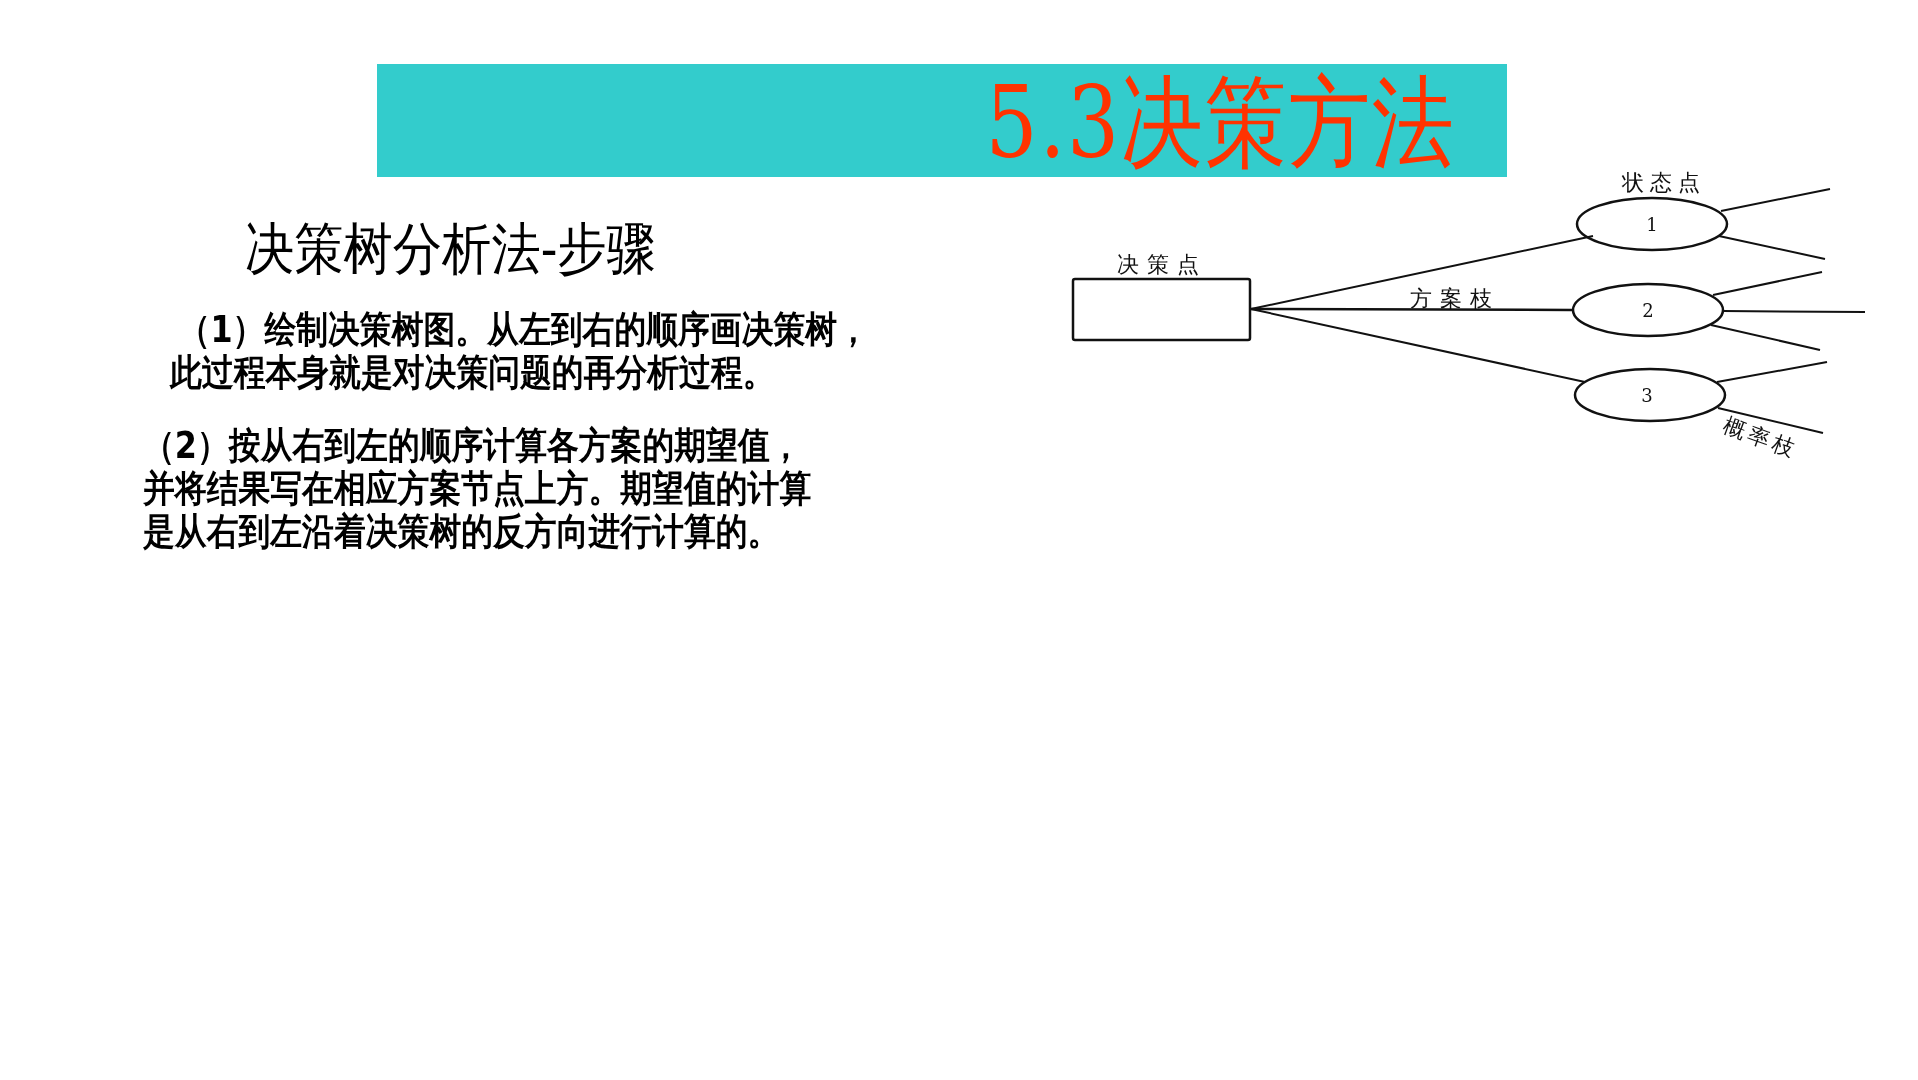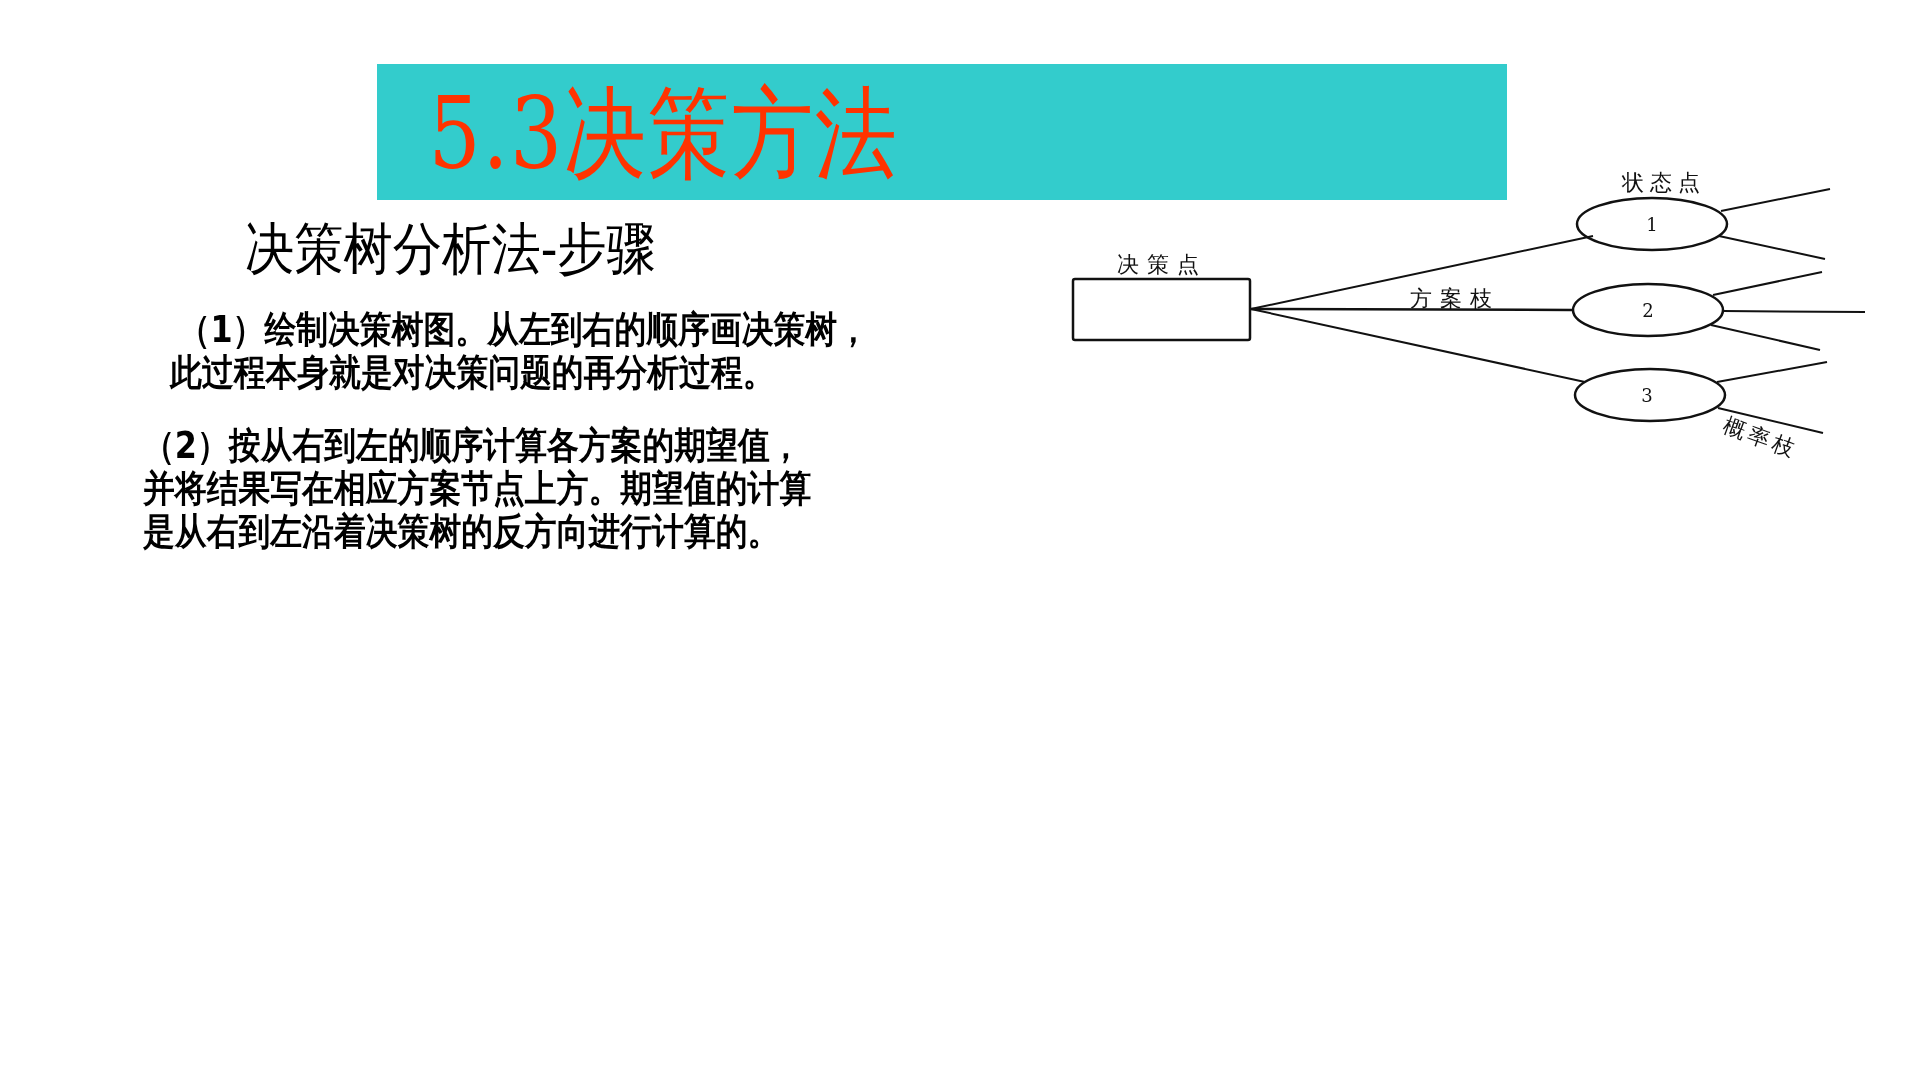--- a/index.html
+++ b/index.html
@@ -12,24 +12,24 @@
       height: 1080px;
       position: relative;
       overflow: hidden;
       font-family: "DejaVu Sans", sans-serif;
     }
     .title-banner {
       position: absolute;
       left: 377px;
       top: 64px;
       width: 1130px;
-      height: 136px;
+      height: 113px;
       display: flex;
       align-items: center;
-      justify-content: flex-start;
+      justify-content: flex-end;
     }
     .title-text {
       font-family: "DejaVu Serif", "Liberation Serif", serif;
       font-size: 100px;
       line-height: 1;
       letter-spacing: 2px;
       transform: scaleX(0.82);
       transform-origin: center;
       white-space: nowrap;
       margin-top: 4px;

